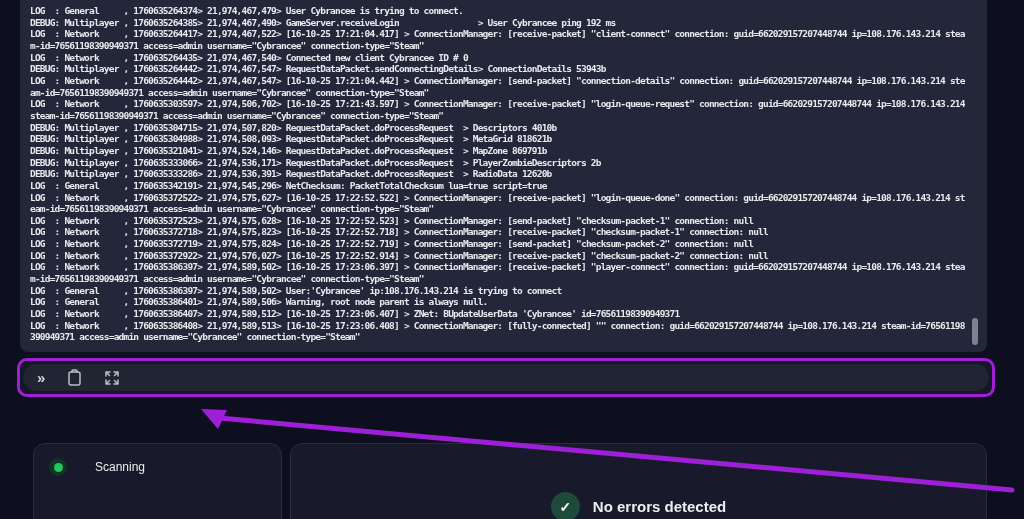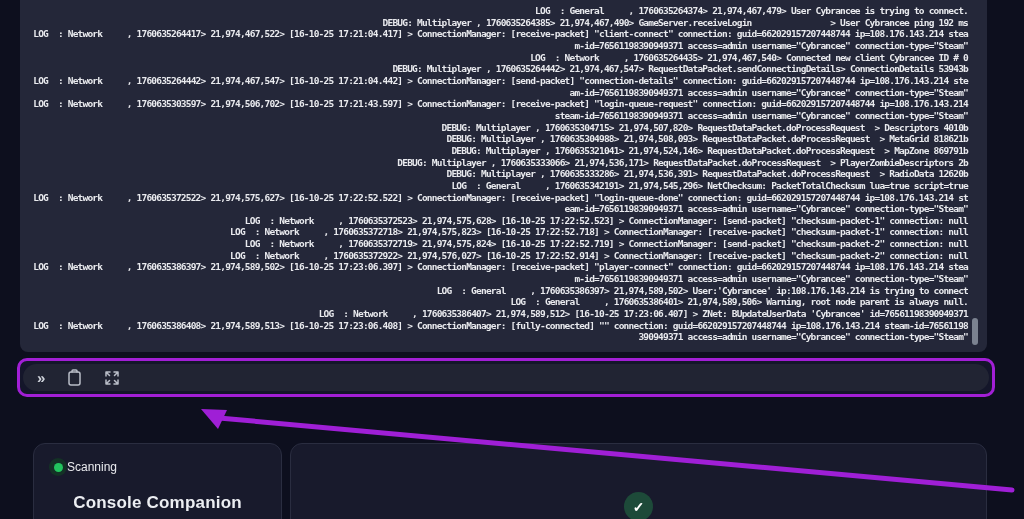--- a/index.html
+++ b/index.html
@@ -2,21 +2,21 @@
 <html><head>
 <meta charset="utf-8">
 <style>
   * { margin:0; padding:0; box-sizing:border-box; }
   html,body { width:1024px; height:519px; overflow:hidden; }
   body { background:#0d0f1e; font-family:"Liberation Sans", sans-serif; position:relative; }
 
   
   .terminal {
     position:absolute; left:20px; top:0; width:967px; height:352px;
-    background:#242739; border-radius:0 0 8px 8px;text-align:right;
+    background:#242739; border-radius:0 0 8px 8px;
   }
   .terminal pre {
     position:absolute; left:10px; top:5px; width:938px;
     font-family:"DejaVu Sans Mono", monospace;
     font-size:9.5px; font-weight:700; letter-spacing:-0.8px;
     line-height:11.65px; color:#e9eaee;
     white-space:pre-wrap; word-break:break-all;
   }
   .scroll-thumb {
     position:absolute; right:9px; top:318px; width:6px; height:27px;
@@ -42,21 +42,21 @@
     cursor:pointer; margin-left:8px; }
   .cmd-icon svg { stroke:#b9bdc8; fill:none; stroke-width:1.5; stroke-linecap:round; stroke-linejoin:round; }
 
   
   .card {
     position:absolute; top:443px; background:#181a2c;
     border:1px solid #2a2d40; border-radius:12px; height:110px;
   }
   .card-left { left:33px; width:249px; }
   .card-right { left:290px; width:697px; }
-  .status-row { display:flex; align-items:center; gap:0; padding:14px 0 0 15px; }
+  .status-row { display:flex; align-items:center; gap:28px; padding:14px 0 0 15px; }
   .status-dot-outer {
     width:18px; height:18px; border-radius:50%; background:#143226;
     display:flex; align-items:center; justify-content:center;
   }
   .status-dot-inner { width:9px; height:9px; border-radius:50%; background:#22c55e; }
   .status-label { color:#e9eaee; font-size:12px; }
   .card-title {
     margin-top:17px; text-align:center; color:#eceef2;
     font-size:17px; font-weight:600; letter-spacing:0.2px;
   }
@@ -121,25 +121,25 @@
   </div>
 </div>
 
 <div class="card card-left">
   <div class="status-row">
     <span class="status-dot-outer">
       <span class="status-dot-inner"></span>
     </span>
     <span class="status-label">Scanning</span>
   </div>
-  <div class="card-title">Console Companion</div>
 </div>
 
 <div class="card card-right">
   <div class="ok-row">
     <span class="check-circle">✓</span>
+    <span class="ok-label">No errors detected</span>
   </div>
 </div>
 
 <svg class="arrow-overlay" width="1024" height="519" viewBox="0 0 1024 519">
   <path d="M 1012 490 Q 580 452 219 418" stroke="#9f1fd6" stroke-width="5" fill="none" stroke-linecap="round"></path>
   <polygon points="201,409 227,410 218,429" fill="#9f1fd6"></polygon>
 </svg>
 
 </body></html>

